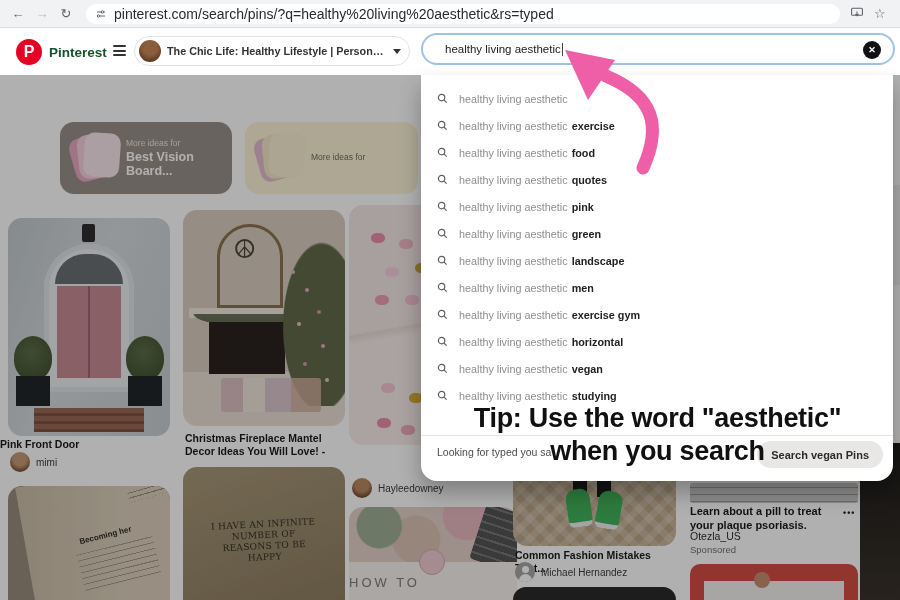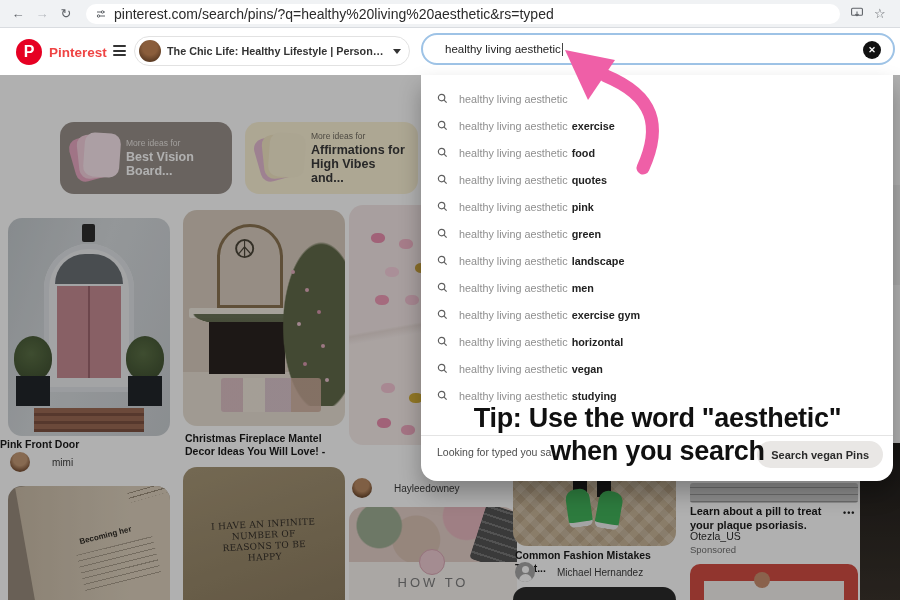--- a/index.html
+++ b/index.html
@@ -14,36 +14,36 @@
 #urlbar .tune{display:inline-block;margin-right:8px;}
 #url-text{font-size:14px;color:#2b2b2b;white-space:nowrap;overflow:hidden;}
 .chrome-right{display:flex;align-items:center;margin-left:10px;gap:10px;}
 
 
 #dim{position:absolute;left:0;top:75px;width:900px;height:525px;background:rgba(0,0,0,0.31);z-index:10;}
 
 
 #pheader{position:absolute;left:0;top:28px;width:900px;height:47px;background:#fff;z-index:15;}
 #plogo{position:absolute;left:16px;top:11px;width:26px;height:26px;border-radius:50%;background:#e60023;color:#fff;font-weight:bold;font-size:16px;display:flex;align-items:center;justify-content:center;}
-#pbrand{position:absolute;left:49px;top:17px;font-size:13.5px;font-weight:bold;color:#ef4444;}
+#pbrand{position:absolute;left:49px;top:17px;font-size:13.5px;font-weight:bold;color:#14532d;}
 #pmenu{position:absolute;left:113px;top:17px;width:13px;}
 #pmenu span{display:block;height:2px;background:#333;margin-bottom:2.5px;border-radius:1px;}
 #profile-pill{position:absolute;left:134px;top:8px;width:276px;height:30px;border:1px solid #e2e2e2;border-radius:16px;background:#fff;display:flex;align-items:center;padding:0 8px 0 4px;}
 #profile-pill .avatar{flex:0 0 22px;height:22px;}
 #profile-label{flex:1;font-size:10.8px;font-weight:bold;color:#333;white-space:nowrap;overflow:hidden;text-overflow:ellipsis;margin:0 6px;}
 .chev{width:0;height:0;border-left:4px solid transparent;border-right:4px solid transparent;border-top:5px solid #333;}
 #searchbox{position:absolute;left:421px;top:5px;width:474px;height:32px;background:#fff;border:2px solid #9ec3e6;border-radius:17px;display:flex;align-items:center;padding:0 10px 0 22px;}
 #search-value{font-size:11.5px;color:#222;}
 .caret{display:inline-block;width:1px;height:13px;background:#444;margin-left:1px;vertical-align:middle;}
 #clear-btn{position:absolute;right:12px;top:6px;width:18px;height:18px;border-radius:50%;background:#111;color:#fff;font-size:9px;font-weight:bold;display:flex;align-items:center;justify-content:center;}
 
 
 .pin{position:absolute;border-radius:14px;overflow:hidden;z-index:1;}
 .cap{position:absolute;font-size:10.5px;font-weight:bold;color:#1b1b1b;line-height:13px;z-index:1;}
-.byline{position:absolute;display:flex;align-items:center;gap:22px;z-index:1;text-align:center;}
+.byline{position:absolute;display:flex;align-items:center;gap:6px;z-index:1;text-align:center;}
 .byline .name{font-size:10px;color:#3c3c3c;}
 .avatar{width:20px;height:20px;border-radius:50%;position:relative;overflow:hidden;}
 .av-photo1{background:radial-gradient(circle at 50% 35%,#8a5d3b 0 40%,#5d3c24 75%);}
 .av-photo2{background:radial-gradient(circle at 50% 35%,#c49a76 0 40%,#7a5236 75%);}
 .av-photo3{background:radial-gradient(circle at 50% 35%,#b98a63 0 40%,#6e4a2e 75%);}
 .av-person{background:#a5a5a5;}
 .av-person::before{content:"";position:absolute;width:7px;height:7px;border-radius:50%;background:#fff;left:6.5px;top:3.5px;}
 .av-person::after{content:"";position:absolute;width:13px;height:8px;border-radius:7px 7px 0 0;background:#fff;left:3.5px;top:11.5px;}
 
 
@@ -87,21 +87,21 @@
 
 #pin-book{left:8px;top:486px;width:162px;height:114px;border-radius:14px 14px 0 0;background:#998c7d;}
 .page{position:absolute;left:18px;top:-14px;width:170px;height:140px;background:linear-gradient(100deg,#cbbda9,#dcd0bd 60%);transform:rotate(-10deg);}
 .page .bh{position:absolute;left:54px;top:58px;font-size:8px;font-weight:bold;color:#2e2a24;transform:rotate(-4deg);}
 .page .lines{position:absolute;left:50px;top:74px;width:78px;height:40px;transform:rotate(-4deg);background:repeating-linear-gradient(180deg,#a99d8c 0 1px,transparent 1px 6px);}
 .page .toptxt{position:absolute;left:110px;top:22px;width:50px;height:10px;transform:rotate(-6deg);background:repeating-linear-gradient(180deg,#9a8d7a 0 1px,transparent 1px 5px);}
 
 
 #pin-howto{left:349px;top:507px;width:168px;height:93px;border-radius:14px 14px 0 0;background:radial-gradient(circle at 18% 20%,#9fae94 0 14%,transparent 15%),radial-gradient(circle at 70% 10%,#e7b9c0 0 16%,transparent 17%),radial-gradient(circle at 40% 35%,#d9c2b4 0 20%,transparent 21%),#e4cfc9;}
 .howto-band{position:absolute;left:0;top:55px;width:168px;height:38px;background:#f6f2ee;}
-.howto-txt{position:absolute;left:0;top:68px;width:168px;text-align:center;font-size:13px;letter-spacing:3px;color:#7d7d7d;}
+.howto-txt{position:absolute;left:0;top:68px;width:168px;font-size:13px;letter-spacing:3px;color:#7d7d7d;}
 .howto-circle{position:absolute;left:70px;top:42px;width:26px;height:26px;border-radius:50%;background:#eecbd3;border:1px solid #d9a7b4;}
 .keyboard{position:absolute;left:128px;top:2px;width:48px;height:58px;background:repeating-linear-gradient(0deg,#555 0 6px,#777 6px 8px),#4a4a4a;transform:rotate(18deg);border-radius:4px;}
 
 
 #pin-shoes{left:513px;top:479px;width:163px;height:67px;border-radius:0 0 14px 14px;background:repeating-linear-gradient(45deg,rgba(255,255,255,.18) 0 7px,transparent 7px 14px),repeating-linear-gradient(-45deg,rgba(120,90,60,.18) 0 7px,transparent 7px 14px),#c9b699;}
 .shoe{position:absolute;width:24px;height:38px;border-radius:10px 10px 6px 6px;background:#42b35a;border-bottom:5px solid #eee;}
 .sock{position:absolute;width:14px;height:16px;background:#1c1c1c;}
 
 
 #pin-dark4{left:513px;top:587px;width:163px;height:13px;border-radius:14px 14px 0 0;background:#2a2a2a;}
@@ -178,21 +178,20 @@
       </span>
     </div>
     <div class="idea-card" style="left:245px;width:173px;background:#fbf2d6;">
       <span class="stack">
         <i style="left:2px;top:6px;background:#e5bcd2;transform:rotate(-16deg);"></i>
         <i style="left:8px;top:4px;background:#f2e6c4;transform:rotate(-6deg);"></i>
         <i style="left:14px;top:3px;background:#f8efd3;transform:rotate(4deg);"></i>
       </span>
       <span>
         <div class="idea-eyebrow" style="color:#6f6a5e;">More ideas for</div>
-        <div class="idea-title" style="color:#3a3a3a;">Affirmations for High Vibes and...</div>
       </span>
     </div>
 
     <div class="pin" id="pin-door">
       <div class="lantern"></div>
       <div class="door-arch"></div>
       <div class="door-fan"></div>
       <div class="door-pink"></div>
       <div class="bush" style="left:6px;top:118px;"></div>
       <div class="bush" style="left:118px;top:118px;"></div>

